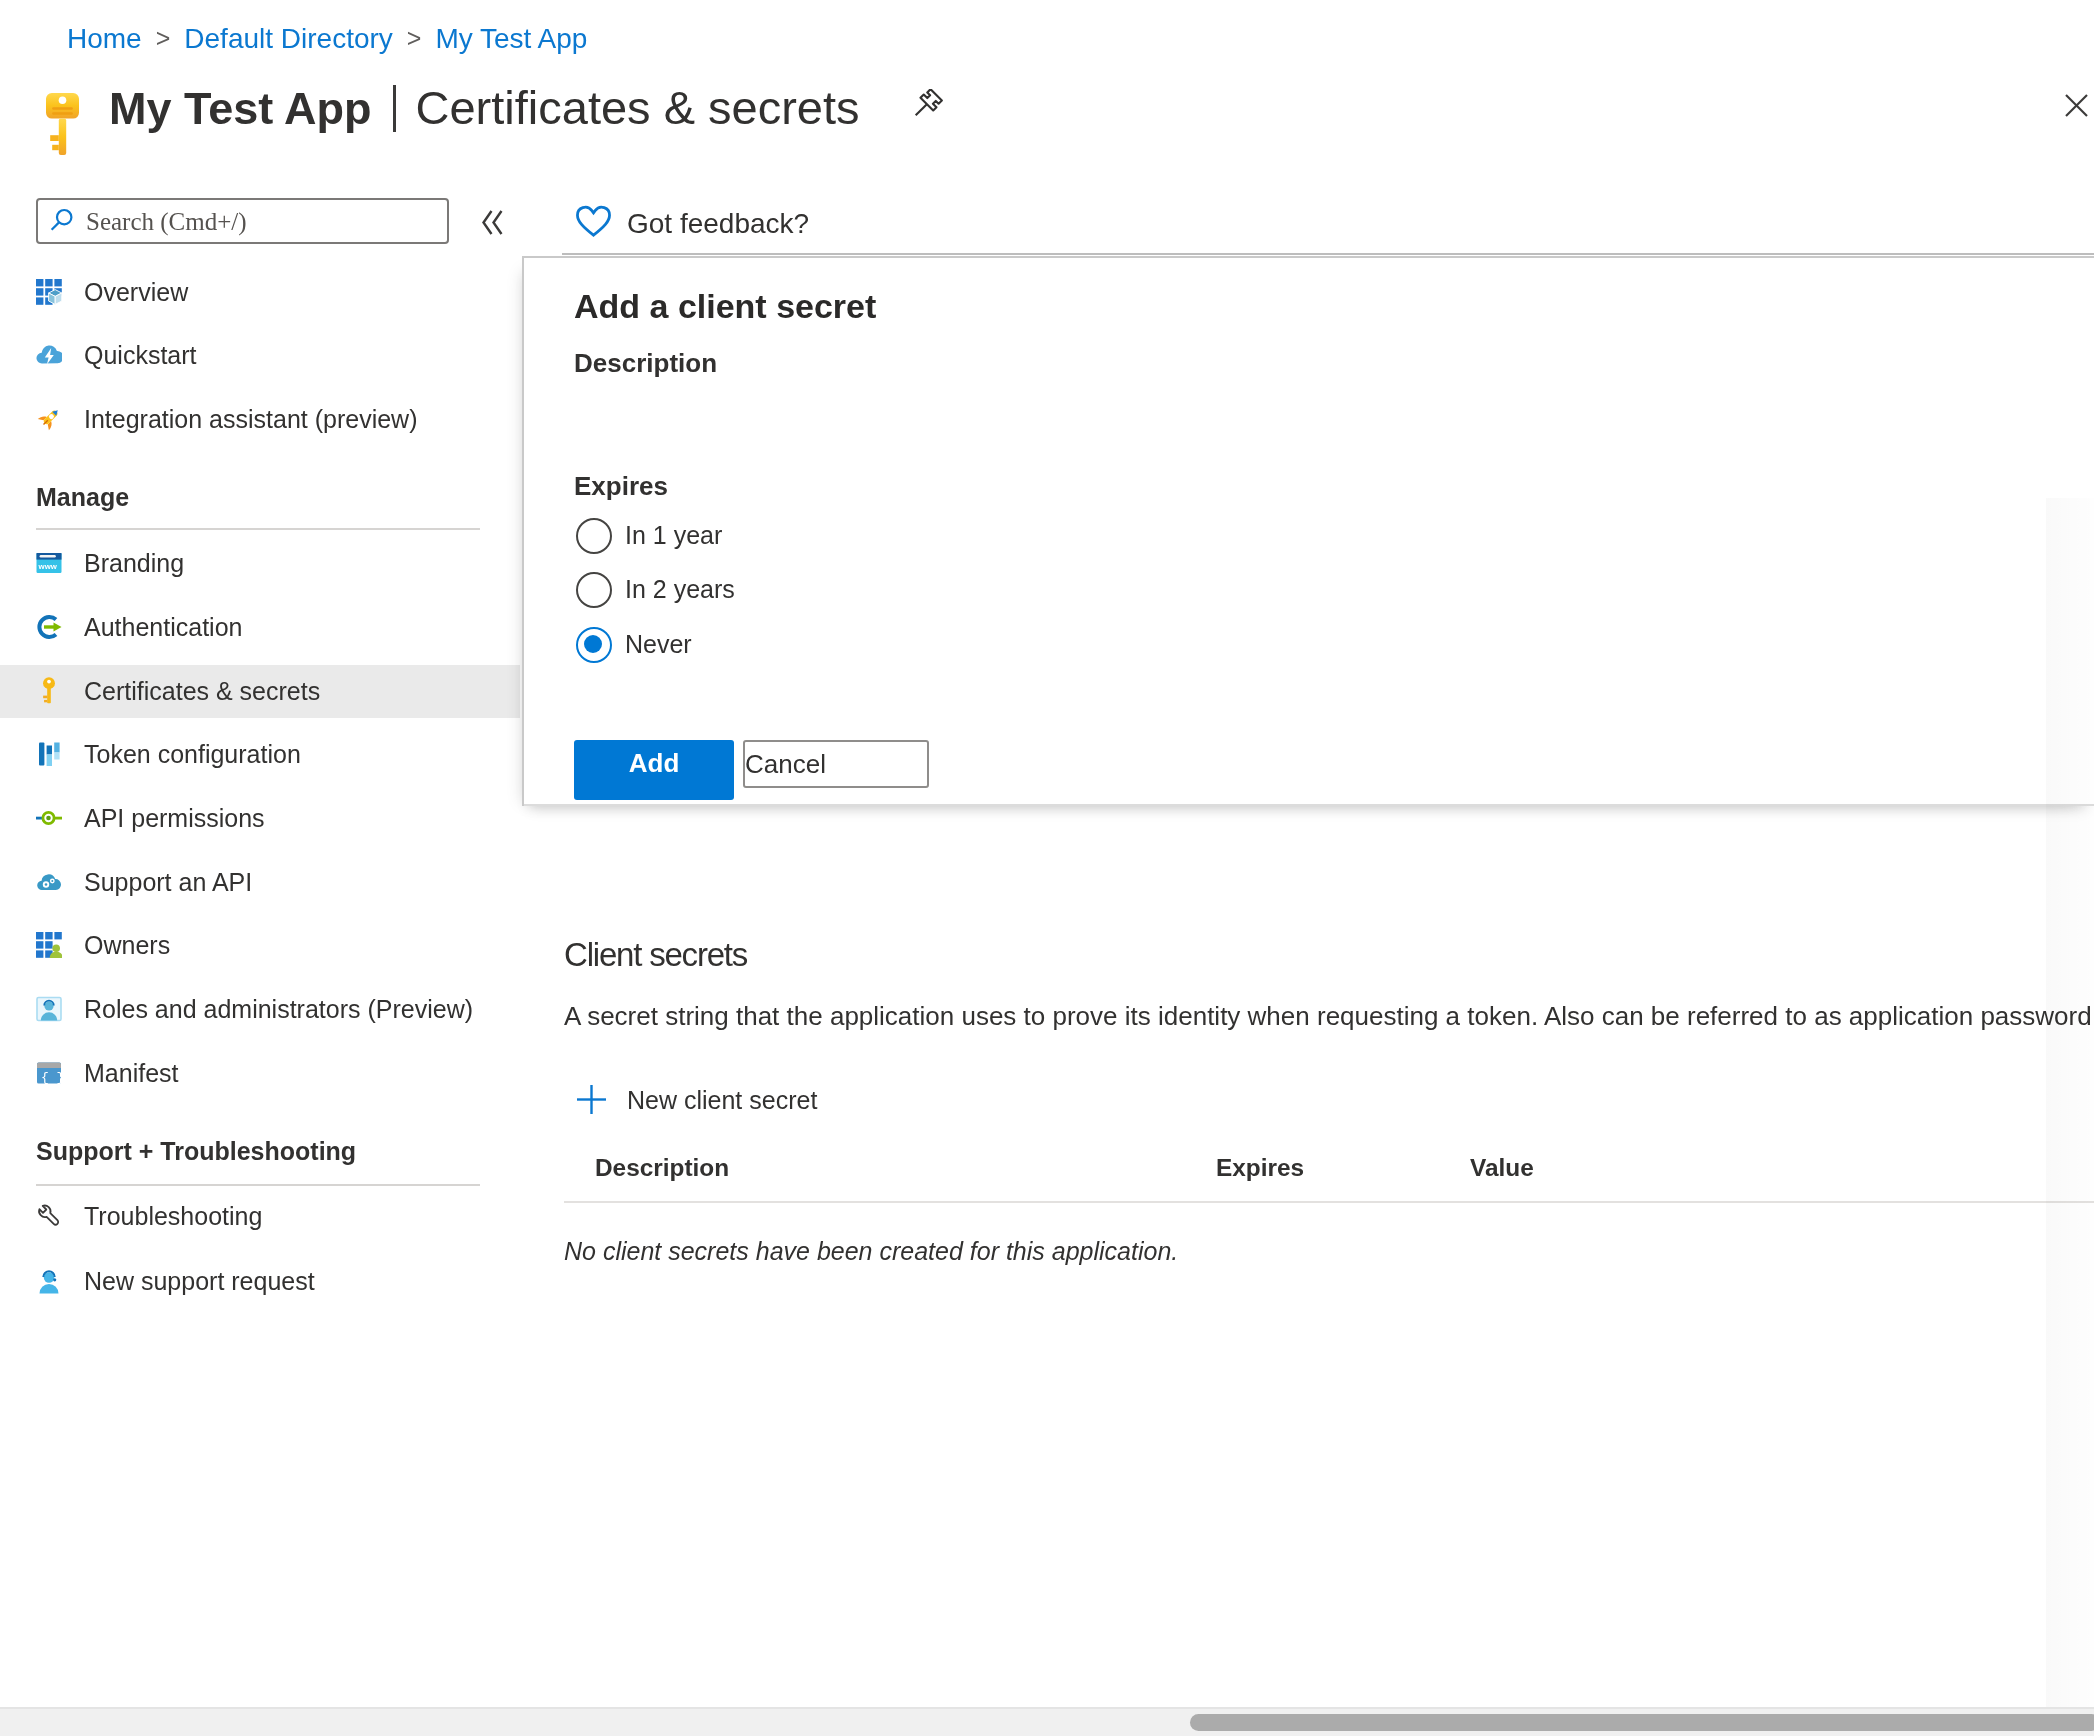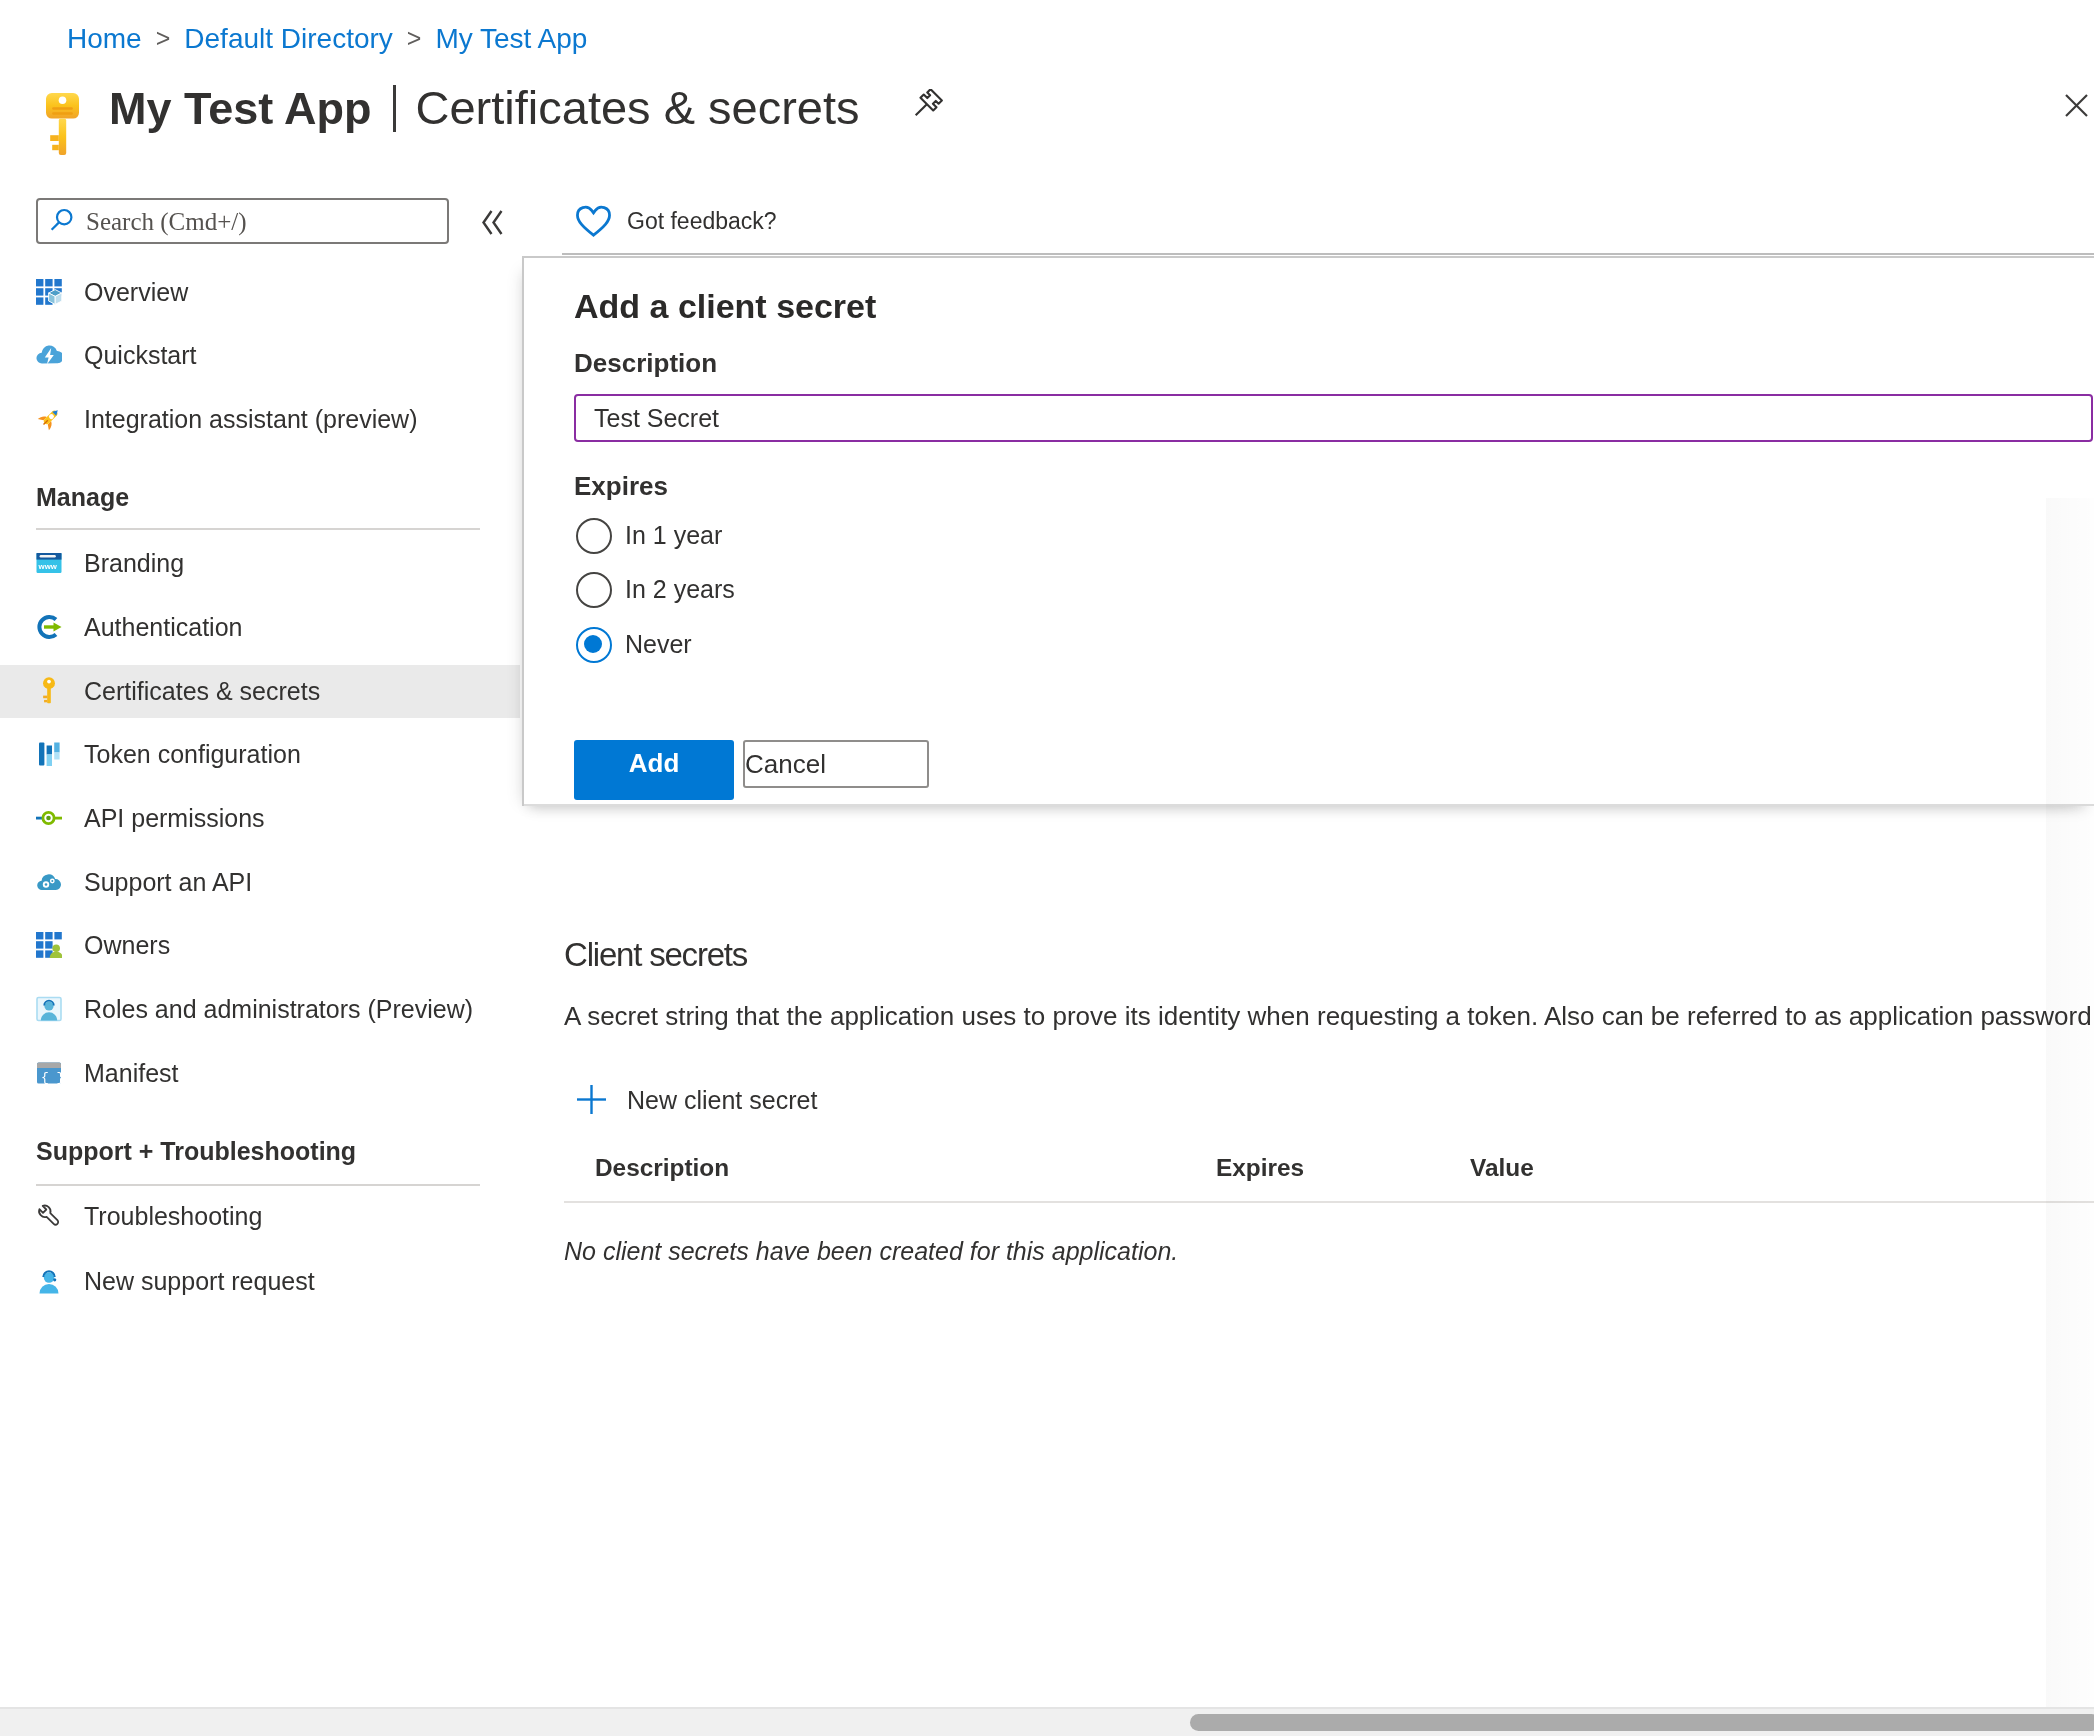--- a/index.html
+++ b/index.html
@@ -17,21 +17,21 @@
   
   #title { left:109px; top:80px; font-size:45px; color:#323130; white-space:nowrap; }
   #title .pipe { display:inline-block; width:3px; height:47px; background:#3b3a39; margin:0 20px 0 21px; vertical-align:-8px; }
   #title .reg { font-size:47px; }
 
   
   #searchbox { left:36px; top:198px; width:413px; height:46px; border:2px solid #7b7977; border-radius:4px; }
   #searchph { left:86px; top:208px; font-size:25px; color:#55524f;font-family:Liberation Serif, serif; }
 
   
-  #feedback { left:627px; top:208px; font-size:23px; }
+  #feedback { left:627px; top:208px; font-size:28px; }
 
   
   .mrow { position:absolute; left:84px; font-size:25px; color:#323130; white-space:nowrap; }
   .micon { position:absolute; left:36px; }
   .mhead { position:absolute; left:36px; font-size:25px; font-weight:bold; white-space:nowrap;}
   .mdiv { position:absolute; left:36px; width:444px; height:0; border-top:2px solid #d6d4d2; }
   #selrow { left:0; top:665px; width:520px; height:53px; background:#eaeaea; }
 
   
   #dialog { left:522px; top:256px; width:1572px; height:550px; background:#fff;
@@ -253,23 +253,20 @@
   <path d="M7.3,9 a5.7,5.7 0 0 1 11.4,0" fill="none" stroke="#1273b8" stroke-width="2"></path>
   <circle cx="18.7" cy="11.8" r="1.6" fill="#1273b8"></circle>
 </svg>
 <div class="mrow" style="top:1267px">New support request</div>
 
 <div class="abs" style="left:562px;top:253px;width:1532px;height:2px;background:#bdbdbd"></div>
 <div class="abs" style="left:522px;top:256px;width:2px;height:550px;background:#c9c9c9;z-index:5"></div>
 <div class="abs" id="dialog">
   <div class="abs" id="dlg-h">Add a client secret</div>
   <div class="dlg-label" style="top:90px">Description</div>
-  <div class="abs" id="dlg-input">
-      <span>Test Secret</span>
-    </div>
   <div class="dlg-label" style="top:213px">Expires</div>
   <div class="radio" style="top:260px"></div>
     <div class="rlabel" style="top:263px">In 1 year</div>
   <div class="radio" style="top:314px"></div>
     <div class="rlabel" style="top:317px">In 2 years</div>
   <div class="radio sel" style="top:369px"></div>
     <div class="rlabel" style="top:372px">Never</div>
   <div class="abs" id="btn-add">Add</div>
   <div class="abs" id="btn-cancel">Cancel</div>
 </div>

